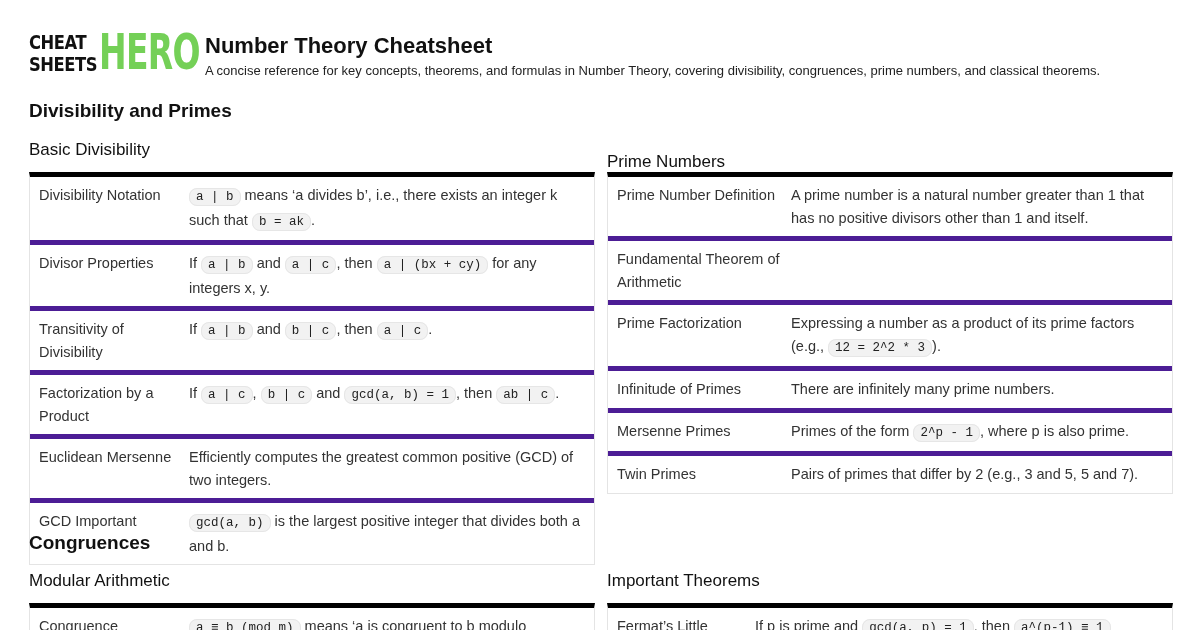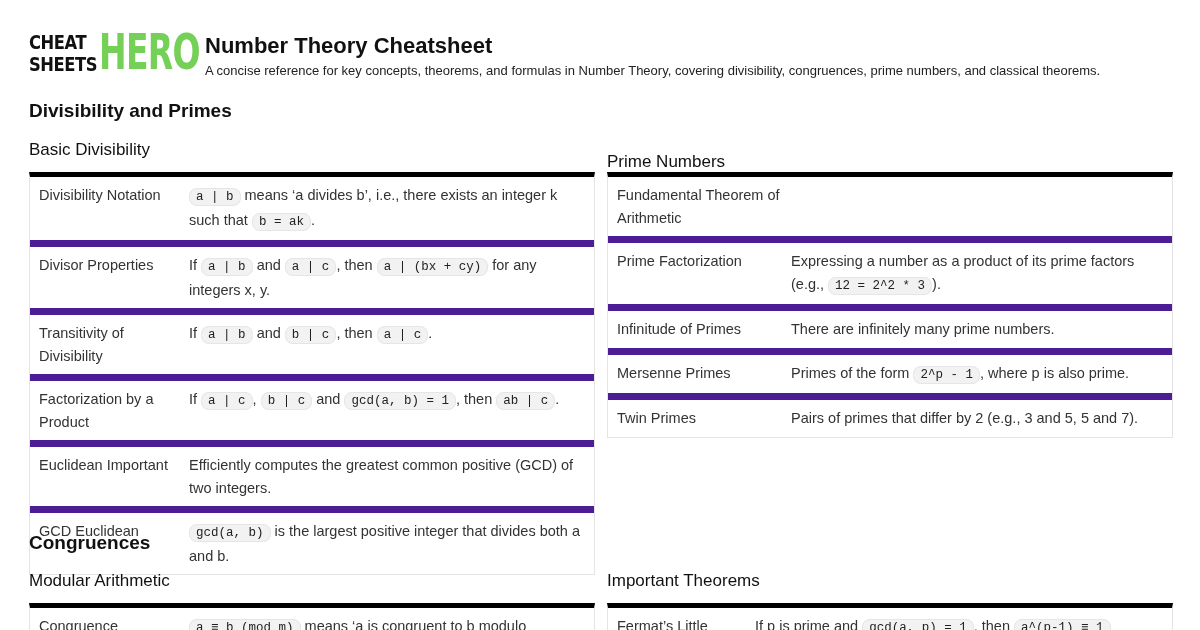--- a/index.html
+++ b/index.html
@@ -10,21 +10,21 @@
   .logo { position: absolute; left: 0; top: 0; width: 160px; height: 48px; }
   .logo-cs { position: absolute; left: 0; top: 0; font-family: "DejaVu Sans", sans-serif; font-weight: bold; font-size: 19px; line-height: 22px; letter-spacing: -0.5px; color: #111111; transform: scaleX(0.86); transform-origin: left top; }
   .logo-hero { position: absolute; left: 70px; top: -4px; font-family: "DejaVu Sans", sans-serif; font-weight: bold; font-size: 50px; line-height: 50px; color: #74d057; transform: scaleX(0.66); transform-origin: left top; letter-spacing: -1px; }
   .title { position: absolute; left: 176px; top: 2px; font-size: 22px; font-weight: bold; color: #111111; }
   .subtitle { position: absolute; left: 176px; top: 32px; font-size: 13px; color: #222222; white-space: nowrap; }
 
   .h2 { position: absolute; font-size: 19px; font-weight: bold; color: #111111; }
   .h3 { position: absolute; font-size: 17px; color: #111111; }
 
   .tbl { position: absolute; border: 1px solid #e4e4e4; border-top: 5px solid #000000; width: 566px; }
-  .row { display: flex; border-top: 7px solid #4c1d95; padding: 7px 0 7px 0; }
+  .row { display: flex; border-top: 5px solid #4c1d95; padding: 7px 0 7px 0; }
   .row:first-child { border-top: none; }
   .cell-k { width: 159px; padding-left: 9px; padding-right: 8px; font-size: 14.5px; line-height: 22.5px; color: #333333; flex-shrink: 0; }
   .cell-v { flex: 1; padding-right: 8px; font-size: 14.5px; line-height: 22.5px; color: #333333; }
   .tbl.right .cell-k { width: 183px; }
   code { font-family: "Liberation Mono", monospace; font-size: 12.5px; background: #f2f2f2; border: 1px solid #e6e6e6; border-radius: 8px; padding: 1px 6px; color: #222222; white-space: pre; }
 </style>
 </head>
 <body>
 
 <div class="header">
@@ -53,31 +53,35 @@
     </div>
     <div class="row">
       <div class="cell-k">Transitivity of Divisibility</div>
       <div class="cell-v"><span>If </span><code>a | b</code><span> and </span><code>b | c</code><span>, then </span><code>a | c</code><span>.</span></div>
     </div>
     <div class="row">
       <div class="cell-k">Factorization by a Product</div>
       <div class="cell-v"><span>If </span><code>a | c</code><span>, </span><code>b | c</code><span> and </span><code>gcd(a, b) = 1</code><span>, then </span><code>ab | c</code><span>.</span></div>
     </div>
     <div class="row">
-      <div class="cell-k">Euclidean Important</div>
+      <div class="cell-k">Euclidean Mersenne</div>
       <div class="cell-v"><span>Efficiently computes the greatest common positive (GCD) of two integers.</span></div>
     </div>
     <div class="row">
-      <div class="cell-k">GCD Euclidean</div>
+      <div class="cell-k">GCD Important</div>
       <div class="cell-v"><code>gcd(a, b)</code><span> is the largest positive integer that divides both a and b.</span></div>
     </div>
   </div>
 
 <div class="h3" style="left:607px; top:140px;margin-top:12px;">Prime Numbers</div>
 <div class="tbl right" id="t-0-1" style="left:607px; top:172px;">
+    <div class="row">
+      <div class="cell-k">Prime Number Definition</div>
+      <div class="cell-v"><span>A prime number is a natural number greater than 1 that has no positive divisors other than 1 and itself.</span></div>
+    </div>
     <div class="row">
       <div class="cell-k">Fundamental Theorem of Arithmetic</div>
     </div>
     <div class="row">
       <div class="cell-k">Prime Factorization</div>
       <div class="cell-v"><span>Expressing a number as a product of its prime factors (e.g., </span><code>12 = 2^2 * 3</code><span>).</span></div>
     </div>
     <div class="row">
       <div class="cell-k">Infinitude of Primes</div>
       <div class="cell-v"><span>There are infinitely many prime numbers.</span></div>

